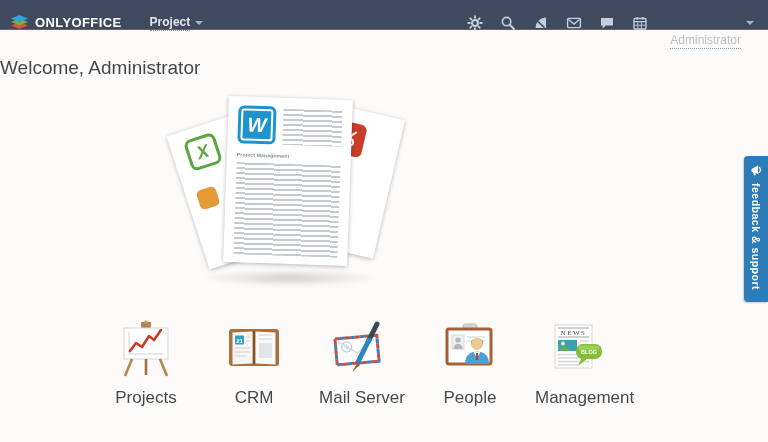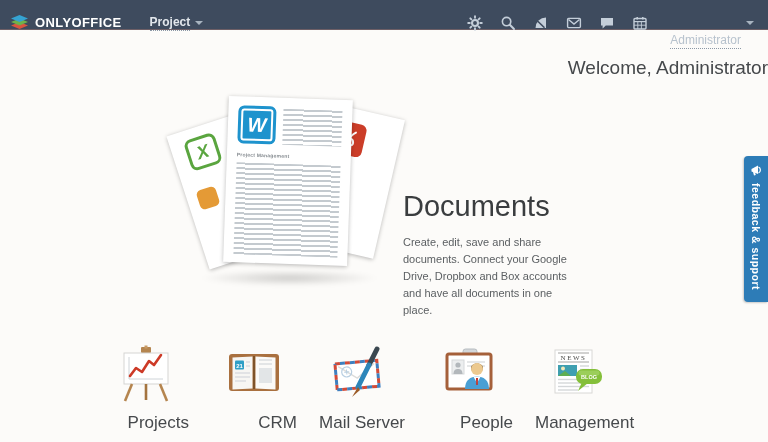--- a/index.html
+++ b/index.html
@@ -14,21 +14,21 @@
   .choose-label { color:#e2e7ec; font-size:12px; font-weight:bold; border-bottom:1px dotted #8b98a6; padding-bottom:1px; }
   .caret { width:0; height:0; border-left:4px solid transparent; border-right:4px solid transparent; border-top:4px solid #a8b4c0; }
   .nav-spacer { flex:1; }
   .nav-icons { display:flex; align-items:center; gap:13px; margin-right:20px; }
   .nav-icon-btn { width:20px; height:20px; display:flex; align-items:center; justify-content:center; cursor:pointer; }
   .nav-icon-btn svg { stroke:#c4ced9; }
   .user-menu { display:flex; align-items:center; gap:5px; cursor:pointer; }
   .user-label { color:#b7c2cd; font-size:12px; border-bottom:1px dotted #8b98a6; padding-bottom:1px;margin-top:36px; }
 
   
-  .welcome { text-align:right; padding-top:27px; font-size:19px; color:#45484b; font-weight:normal; }
+  .welcome { text-align:left; padding-top:27px; font-size:19px; color:#45484b; font-weight:normal; }
 
   
   .hero { width:396px; margin:15px auto 0; display:flex; }
   .collage { position:relative; width:207px; height:200px; flex-shrink:0; cursor:pointer; }
   .page { position:absolute; background:#fff; box-shadow:0 1px 4px rgba(0,0,0,.28); }
   .page-back-left { left:0; top:26px; width:84px; height:140px; transform:rotate(-18deg); z-index:1; }
   .page-back-right { left:128px; top:16px; width:76px; height:142px; transform:rotate(13deg); z-index:1; }
   .page-front { left:40px; top:4px; width:124px; height:166px; transform:rotate(2deg); z-index:3; padding:9px 10px 0; }
   .orange-bit { position:absolute; left:12px; top:94px; width:20px; height:20px; background:#e49a36; border-radius:5px; transform:rotate(-18deg); z-index:2; }
   .excel-badge { position:absolute; left:14px; top:10px; width:32px; height:32px; border:3px solid #5aa53f; border-radius:7px; display:flex; align-items:center; justify-content:center; color:#5aa53f; font-weight:bold; font-size:18px; font-style:italic; }
@@ -42,21 +42,21 @@
   .doc-heading { font-size:5px; font-weight:bold; color:#83898e; letter-spacing:.2px; margin:8px 0 5px; }
   .tl-body { width:100%; height:92px; }
   .collage-shadow { position:absolute; left:14px; right:14px; top:176px; height:16px; background:radial-gradient(ellipse at center, rgba(0,0,0,.18) 0%, rgba(0,0,0,0) 70%); filter:blur(2px); z-index:0; }
 
   .hero-text { margin-left:10px; padding-top:96px; width:179px; }
   .hero-title { font-size:29px; font-weight:300; color:#3a3d3f; cursor:pointer; }
   .hero-desc { margin-top:11px; font-size:11px; line-height:1.55; color:#5c6063; }
 
   
   .modules { margin-top:26px; display:flex; justify-content:center; gap:22px; transform:translateX(-22px); }
-  .module { width:86px; text-align:right; cursor:pointer; }
+  .module { width:86px; text-align:center; cursor:pointer; }
   .module-icon { width:60px; height:58px; margin:0 auto; }
   .module-label { margin-top:10px; font-size:17px; color:#46494c; }
 
   
   .feedback-tab { position:fixed; right:0; top:156px; width:24px; padding:8px 0 12px; background:#2d7cb7; border-radius:4px 0 0 4px; display:flex; flex-direction:column; align-items:center; gap:6px; cursor:pointer; box-shadow:-1px 1px 2px rgba(0,0,0,.2); z-index:10; }
   .feedback-text { writing-mode:vertical-rl; font-size:10.5px; color:#fff; letter-spacing:.5px; font-weight:bold; }
 </style>
 </head>
 <body>
 
@@ -162,24 +162,20 @@
         <div class="w-badge">
           <span class="w-letter">W</span>
         </div>
         <div class="tl tl-small"></div>
       </div>
       <div class="doc-heading">Project Management</div>
       <div class="tl tl-body"></div>
     </div>
   </div>
 
-  <div class="hero-text">
-    <h2 class="hero-title">Documents</h2>
-    <p class="hero-desc">Create, edit, save and share documents. Connect your Google Drive, Dropbox and Box accounts and have all documents in one place.</p>
-  </div>
 </div>
 
 <div class="modules">
 
   <div class="module">
     <div class="module-icon">
       <svg width="60" height="58" viewBox="0 0 60 58">
         <rect x="25" y="2" width="10" height="6" rx="1" fill="#b5854f"></rect>
         <rect x="28.5" y="0.5" width="3" height="3" fill="#c79a64"></rect>
         <rect x="8" y="8" width="44" height="31" fill="#fff" stroke="#d5d5d3"></rect>

